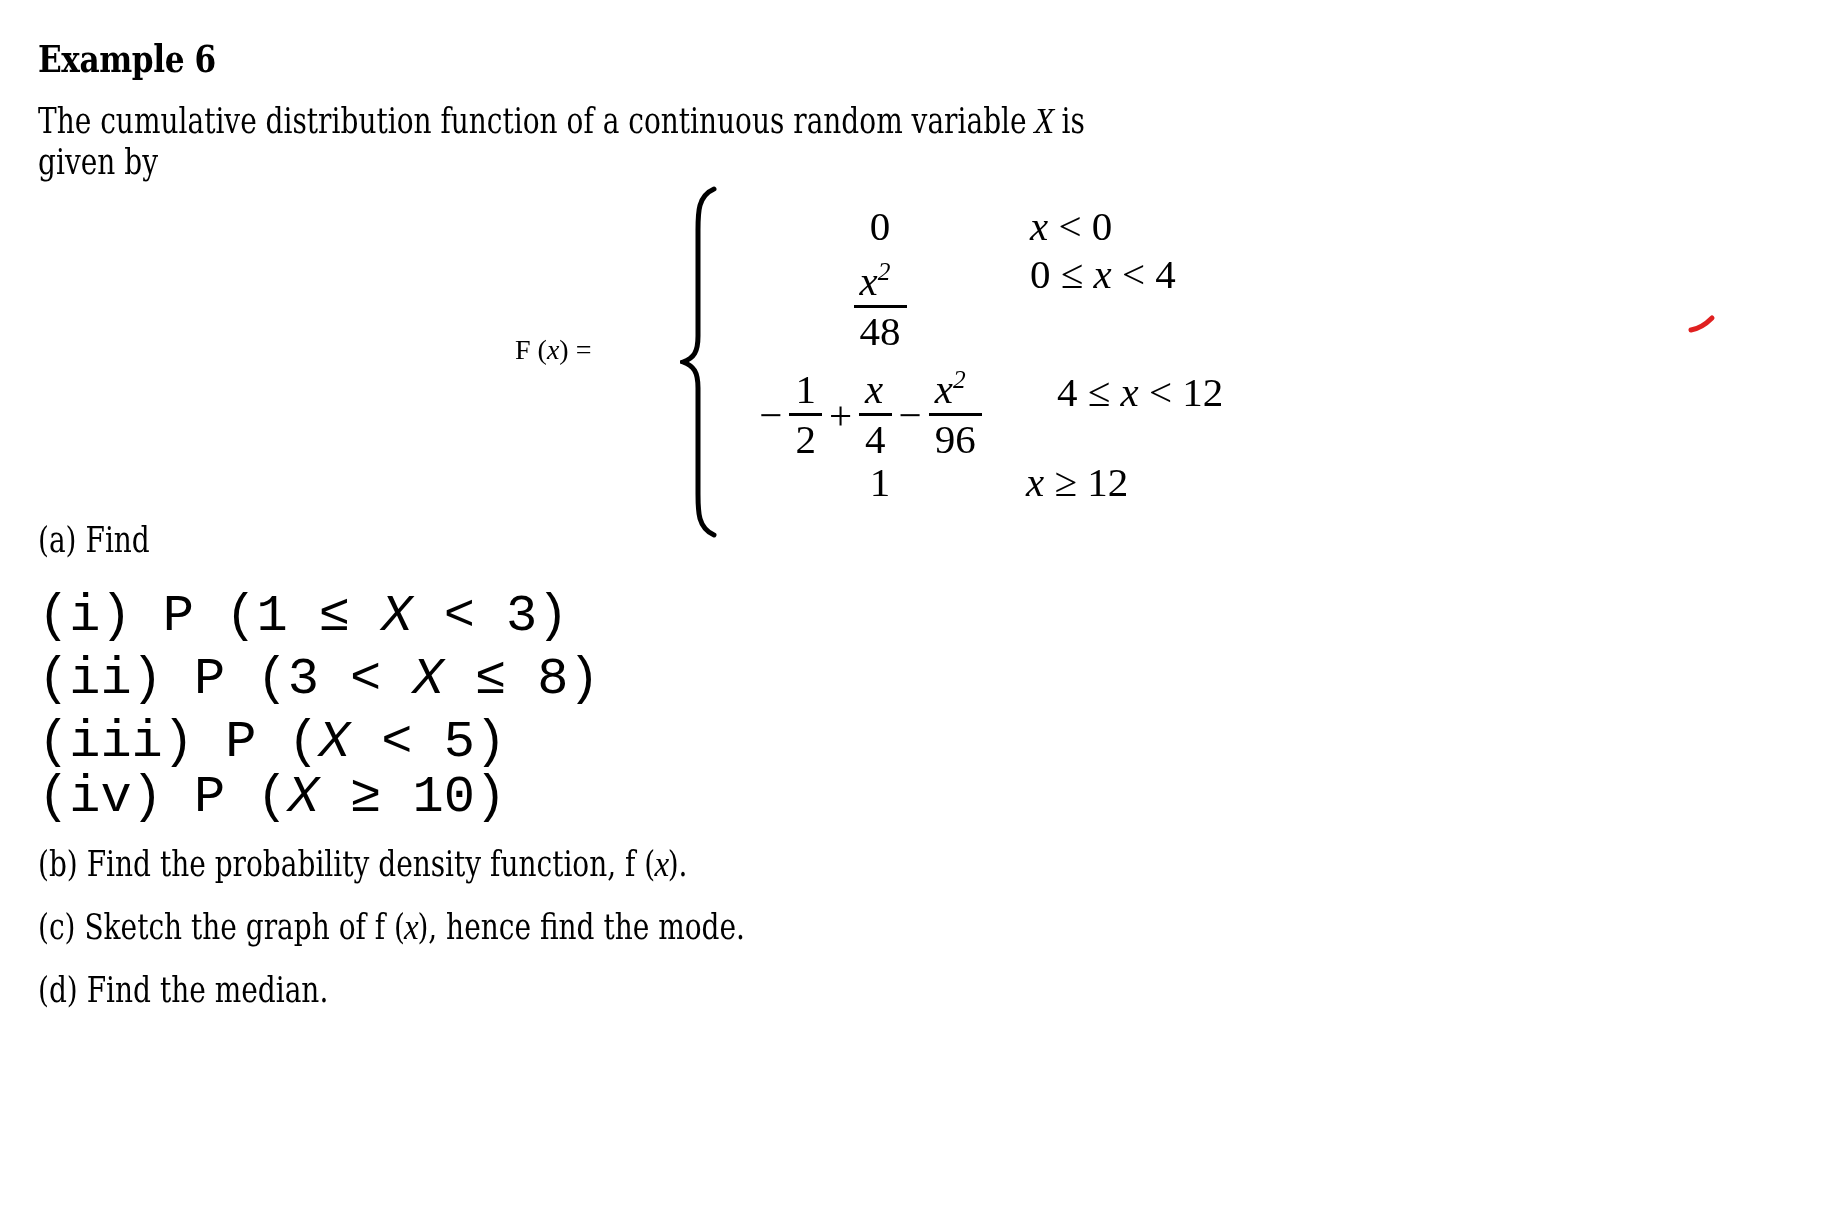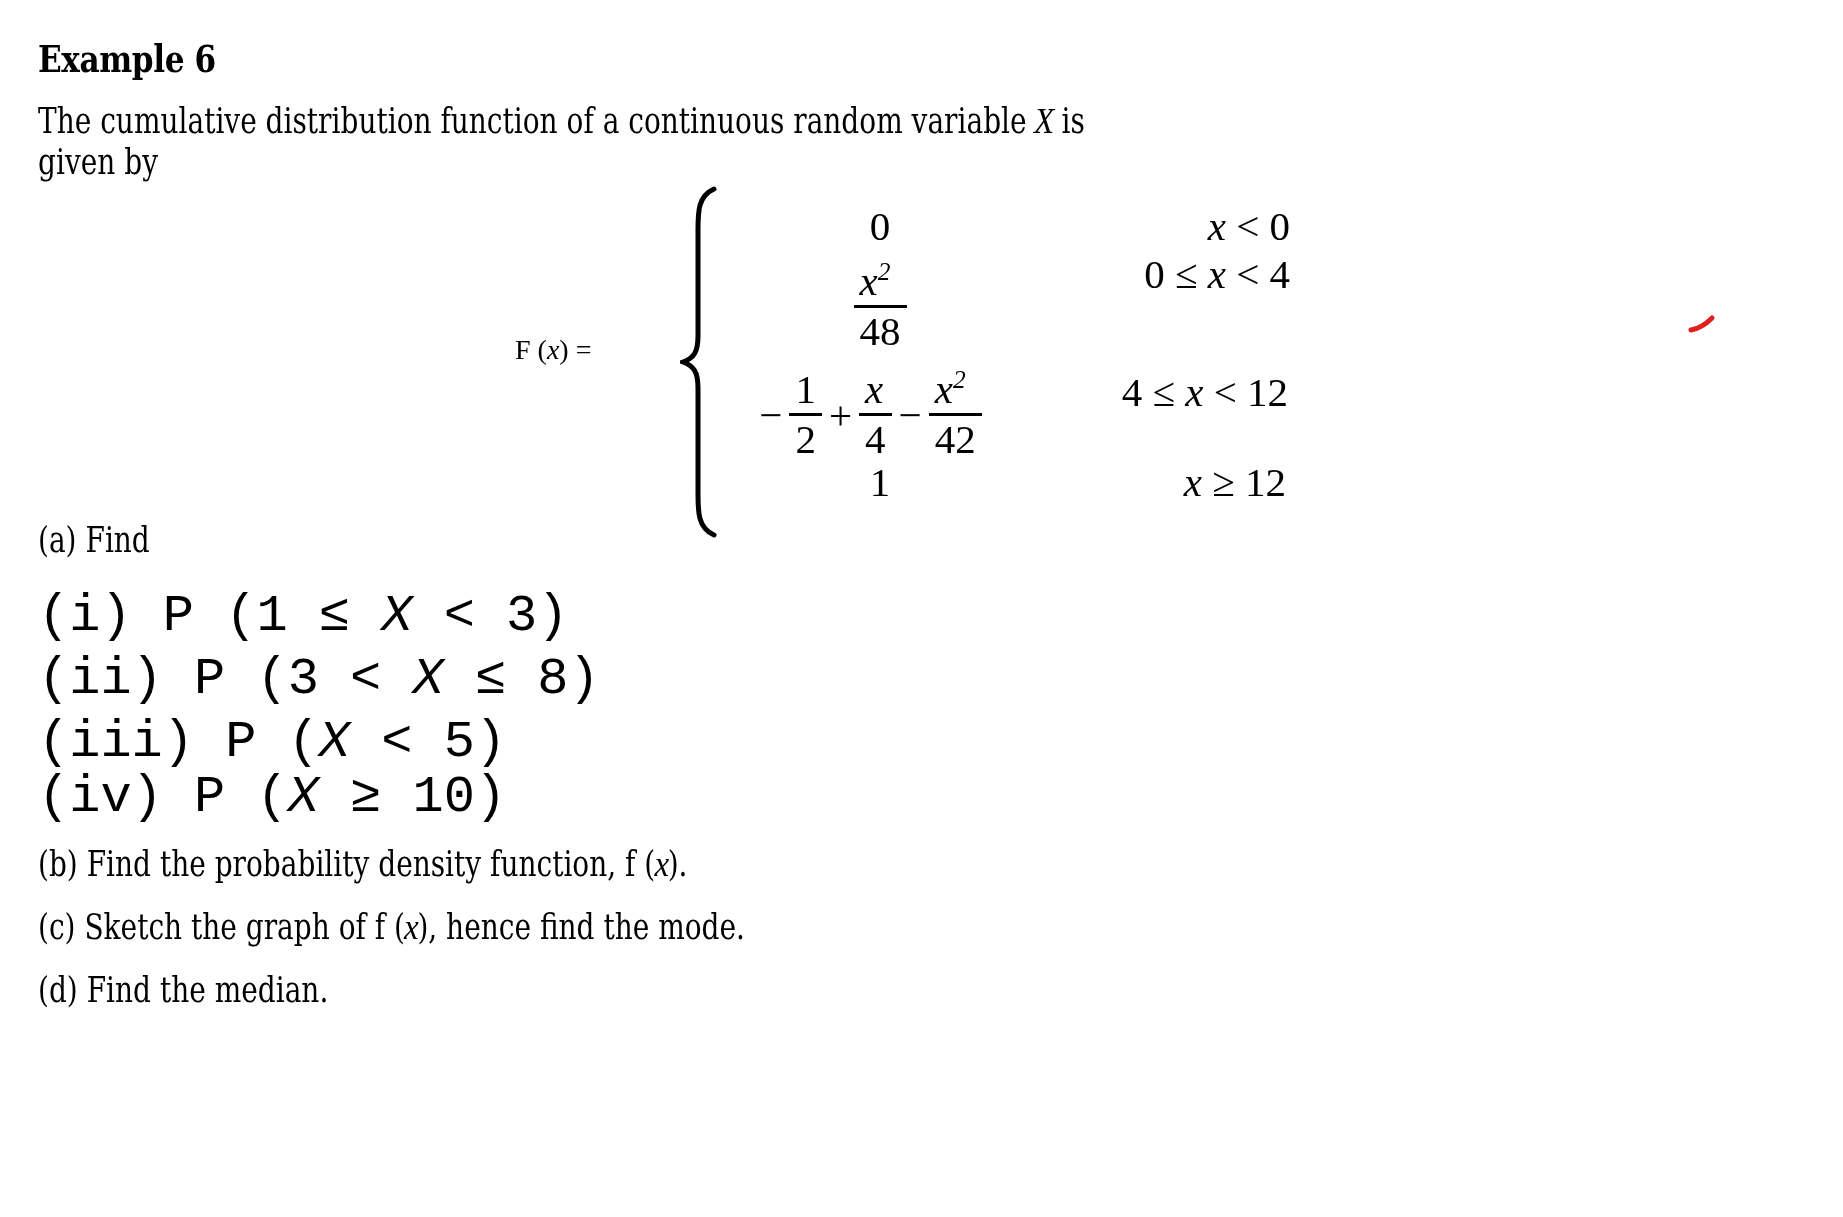--- a/index.html
+++ b/index.html
@@ -94,21 +94,21 @@
     position: absolute;
     left: 0;
     width: 300px;
     text-align: center;
     white-space: nowrap;
   }
   .case-cond {
     position: absolute;
     left: 300px;
     width: 260px;
-    text-align: right;
+    text-align: left;
     white-space: nowrap;
     font-size: 41px;
     font-family: Liberation Serif, serif;
   }
   .case-cond i, .case-val i { font-style: italic; }
 
   
   .frac {
     display: inline-block;
     vertical-align: middle;
@@ -225,24 +225,24 @@
           <span class="num">1</span>
           <span class="bar"></span>
           <span class="den">2</span>
         </span><span class="op">+</span><span class="frac">
           <span class="num"><i>x</i></span>
           <span class="bar"></span>
           <span class="den">4</span>
         </span><span class="op">−</span><span class="frac">
           <span class="num"><i>x</i><sup class="exp">2</sup></span>
           <span class="bar"></span>
-          <span class="den">42</span>
+          <span class="den">96</span>
         </span>
       </div>
-      <div class="case-cond" style="left:308px; width:250px">
+      <div class="case-cond" style="left:327px; width:250px">
         <span>4 ≤ </span><i>x</i><span> &lt; 12</span>
       </div>
     </div>
 
     <div class="case-row" style="top:308px">
       <div class="case-val">
         <span>1</span>
       </div>
       <div class="case-cond" style="left:296px">
         <i>x</i><span> ≥ </span><span>12</span>

